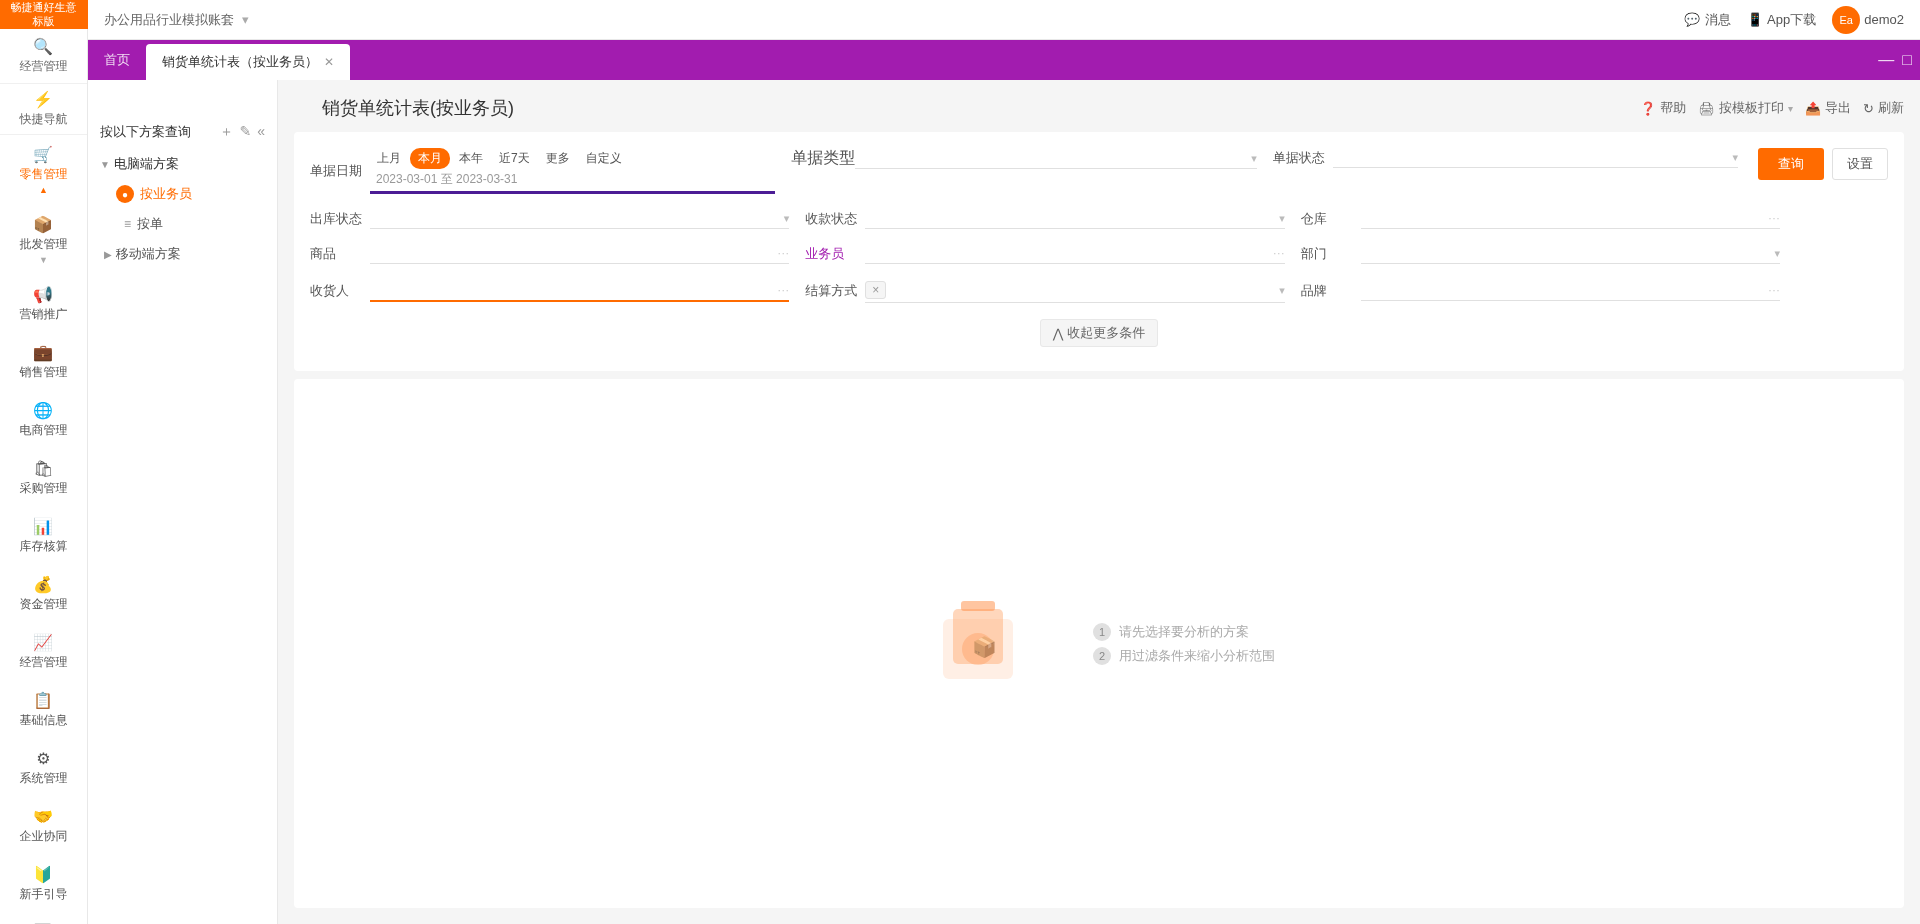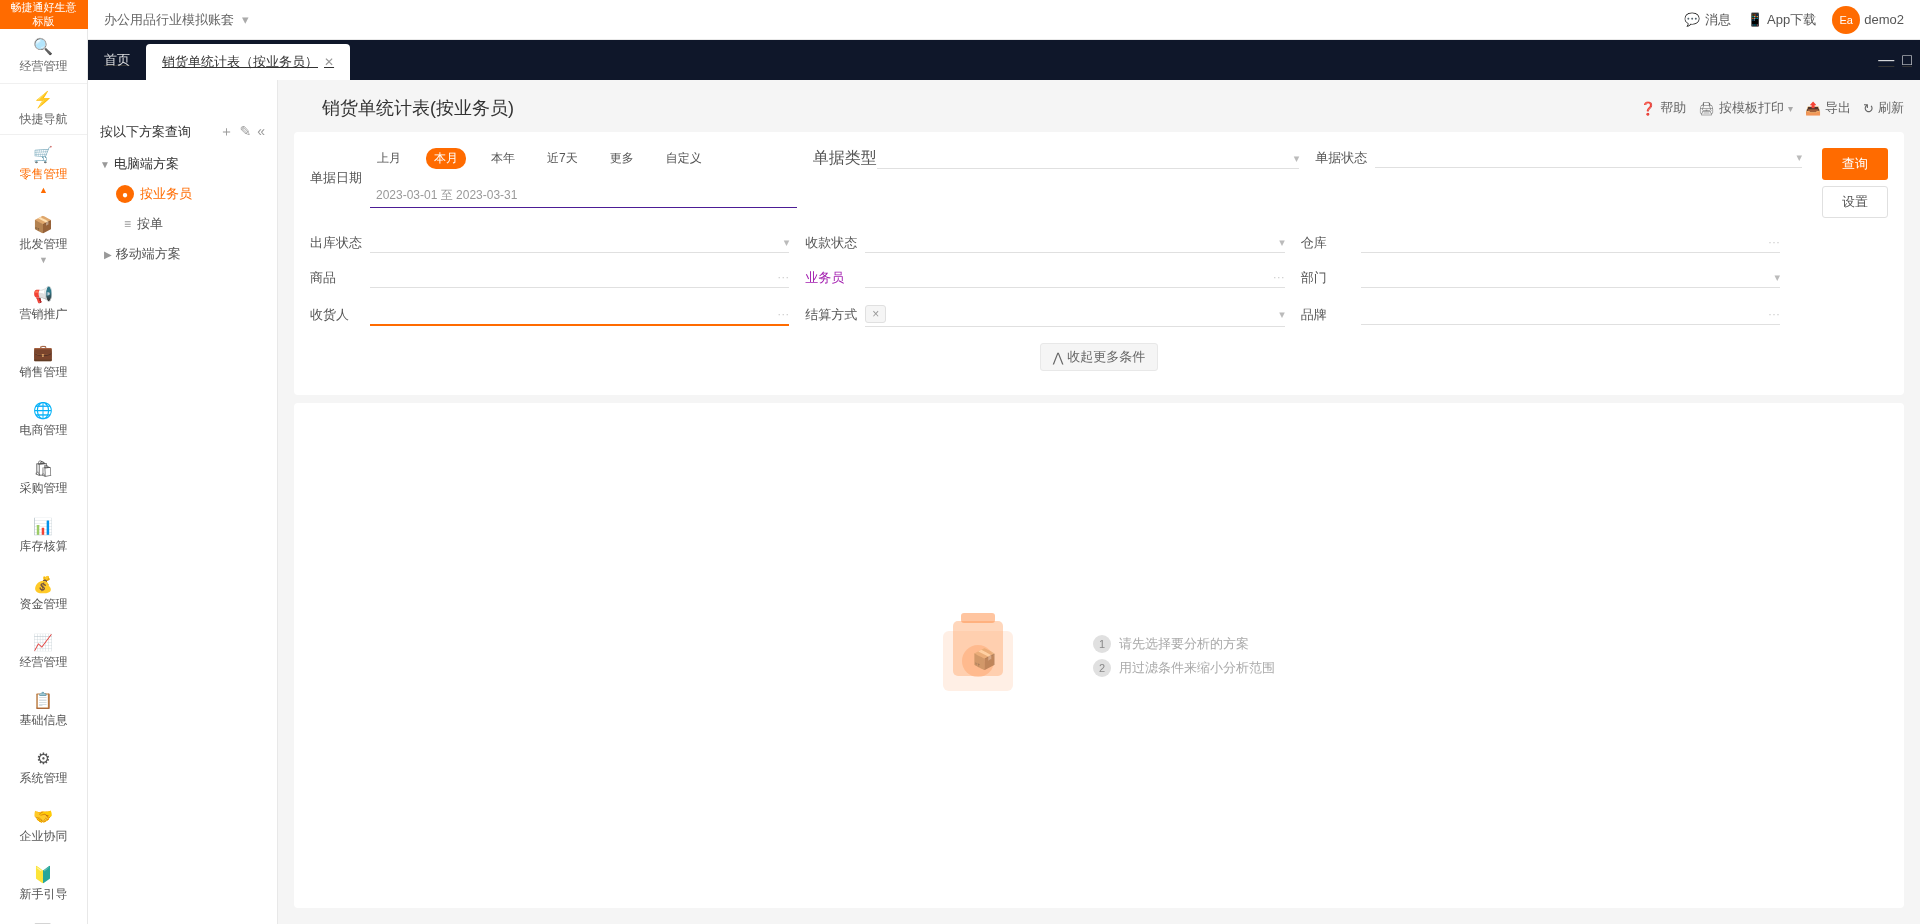--- a/index.html
+++ b/index.html
@@ -19,21 +19,21 @@
     .main { flex: 1; display: flex; flex-direction: column; overflow: hidden; }
 
     
     .topbar { height: 40px; background: #fff; border-bottom: 1px solid #e8e8e8; display: flex; align-items: center; padding: 0 16px; justify-content: space-between; flex-shrink: 0; }
     .topbar-left { display: flex; align-items: center; gap: 8px; color: #666; font-size: 13px; }
     .topbar-right { display: flex; align-items: center; gap: 16px; color: #555; font-size: 13px; }
     .topbar-right-item { display: flex; align-items: center; gap: 4px; cursor: pointer; }
     .avatar { width: 28px; height: 28px; border-radius: 50%; background: #ff6b00; display: flex; align-items: center; justify-content: center; color: #fff; font-size: 11px; overflow: hidden; }
 
     
-    .tabbar { height: 40px; background: #0f172a; display: flex; align-items: center; padding: 0 0; flex-shrink: 0; text-decoration: underline; }
+    .tabbar { height: 40px; background: #a21caf; display: flex; align-items: center; padding: 0 0; flex-shrink: 0; }
     .tab { height: 40px; display: flex; align-items: center; padding: 0 16px; cursor: pointer; color: rgba(255,255,255,0.85); font-size: 13px; gap: 6px; }
     .tab.home { background: transparent; }
     .tab.active { background: #fff; color: #333; border-radius: 4px 4px 0 0; margin-top: 4px; height: 36px; }
     .tab-close { color: #999; font-size: 12px; cursor: pointer; }
     .tabbar-actions { margin-left: auto; display: flex; align-items: center; padding-right: 8px; gap: 8px; }
     .tabbar-action { color: rgba(255,255,255,0.85); font-size: 16px; cursor: pointer; }
 
     
     .content { flex: 1; display: flex; overflow: hidden; background: #f5f5f5; }
 
@@ -64,21 +64,21 @@
     .date-btn.active { background: #ff6b00; color: #fff; border-radius: 12px; }
 
     
     .collapse-row { display: flex; justify-content: center; padding: 8px 0; }
     .collapse-btn { display: flex; align-items: center; gap: 4px; color: #666; font-size: 13px; cursor: pointer; background: #f5f5f5; border: 1px solid #e8e8e8; border-radius: 3px; padding: 4px 12px; }
 
     
     .search-btn { background: #ff6b00; color: #fff; border: none; border-radius: 3px; padding: 7px 20px; font-size: 13px; cursor: pointer; margin-left: 8px; }
     .setting-btn { background: #fff; color: #555; border: 1px solid #e0e0e0; border-radius: 3px; padding: 6px 14px; font-size: 13px; cursor: pointer; margin-left: 8px; }
 
-    .btn-group { display: flex; flex-direction: column; justify-content: center; gap: 6px; padding-left: 12px; flex-shrink: 0; }
+    .btn-group { display: flex; flex-direction: row; justify-content: center; padding-left: 12px; flex-shrink: 0; }
     .empty-steps { display: flex; flex-direction: column; gap: 6px; }
     .empty-step { display: flex; align-items: center; gap: 8px; color: #aaa; font-size: 13px; }
     .step-num { width: 18px; height: 18px; border-radius: 50%; background: #e0e0e0; display: flex; align-items: center; justify-content: center; font-size: 11px; color: #888; flex-shrink: 0; }
     .filter-cell-label { font-size: 13px; color: #555; white-space: nowrap; min-width: 56px; }
   </style>
 </head>
 <body>
 
 <div class="sidebar">
   <div class="sidebar-logo">
@@ -252,21 +252,21 @@
             <span>刷新</span>
           </div>
         </div>
       </div>
 
       <div class="filter-card">
 
         <div style="display:flex; align-items:flex-start; margin-bottom:14px;">
           <div style="display:flex; align-items:center; flex:1;">
             <span class="filter-cell-label" style="font-size:13px; color:#555; white-space:nowrap; min-width:60px;">单据日期</span>
-            <div style="flex:1; display:flex; align-items:center; gap:18px; border-bottom:1px solid #4c1d95; padding-bottom:3px; flex-wrap:wrap;">
+            <div style="flex:1; display:flex; align-items:center; gap:2px; border-bottom:3px solid #4c1d95; padding-bottom:3px; flex-wrap:wrap;">
               <button class="date-btn" style="padding:2px 7px; border:none; background:transparent; font-size:12px; color:#555; cursor:pointer;">上月</button>
               <button class="date-btn active" style="padding:2px 8px; border:none; background:#ff6b00; color:#fff; border-radius:10px; font-size:12px; cursor:pointer;">本月</button>
               <button class="date-btn" style="padding:2px 7px; border:none; background:transparent; font-size:12px; color:#555; cursor:pointer;">本年</button>
               <button class="date-btn" style="padding:2px 7px; border:none; background:transparent; font-size:12px; color:#555; cursor:pointer;">近7天</button>
               <button class="date-btn" style="padding:2px 7px; border:none; background:transparent; font-size:12px; color:#555; cursor:pointer;">更多</button>
               <button class="date-btn" style="padding:2px 7px; border:none; background:transparent; font-size:12px; color:#555; cursor:pointer;">自定义</button>
               <span style="font-size:12px; color:#999; margin-left:6px;">2023-03-01 至 2023-03-31</span>
             </div>
           </div>
           <div style="width:16px; flex-shrink:0;"></div>

